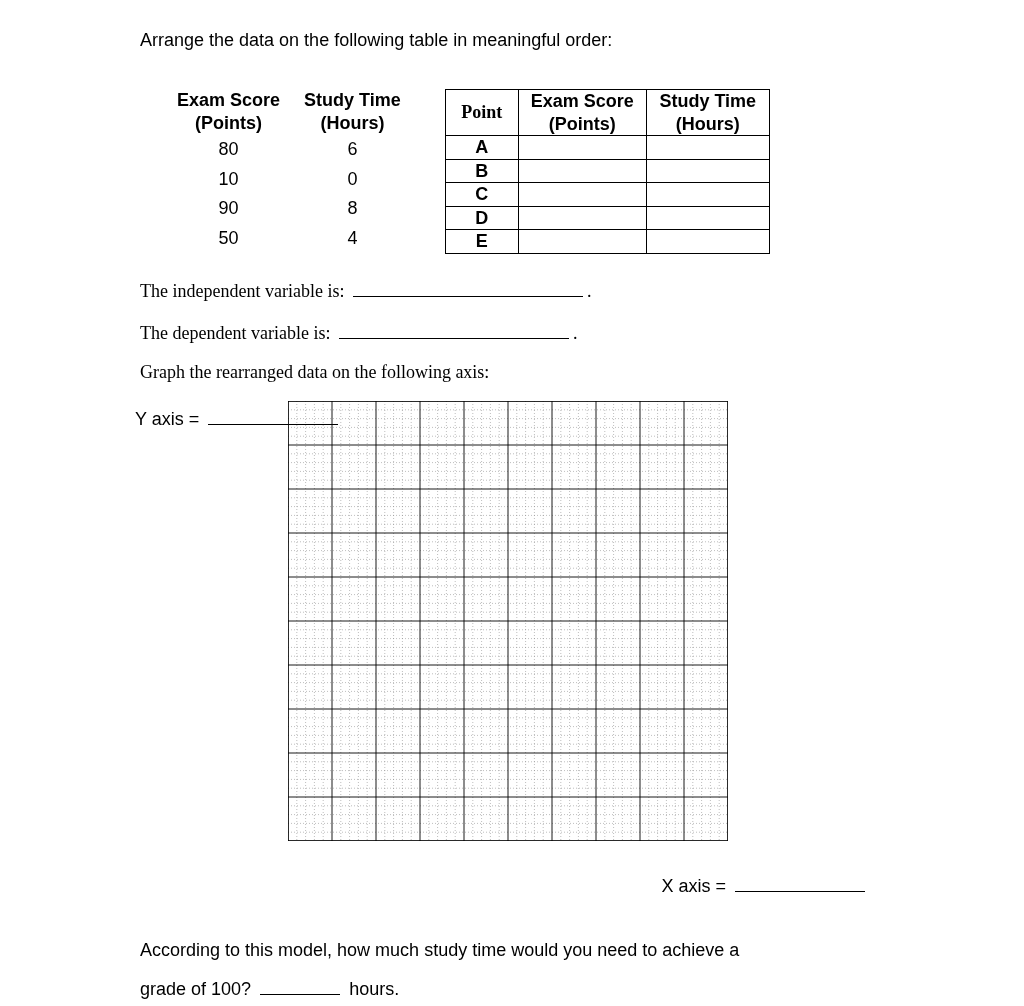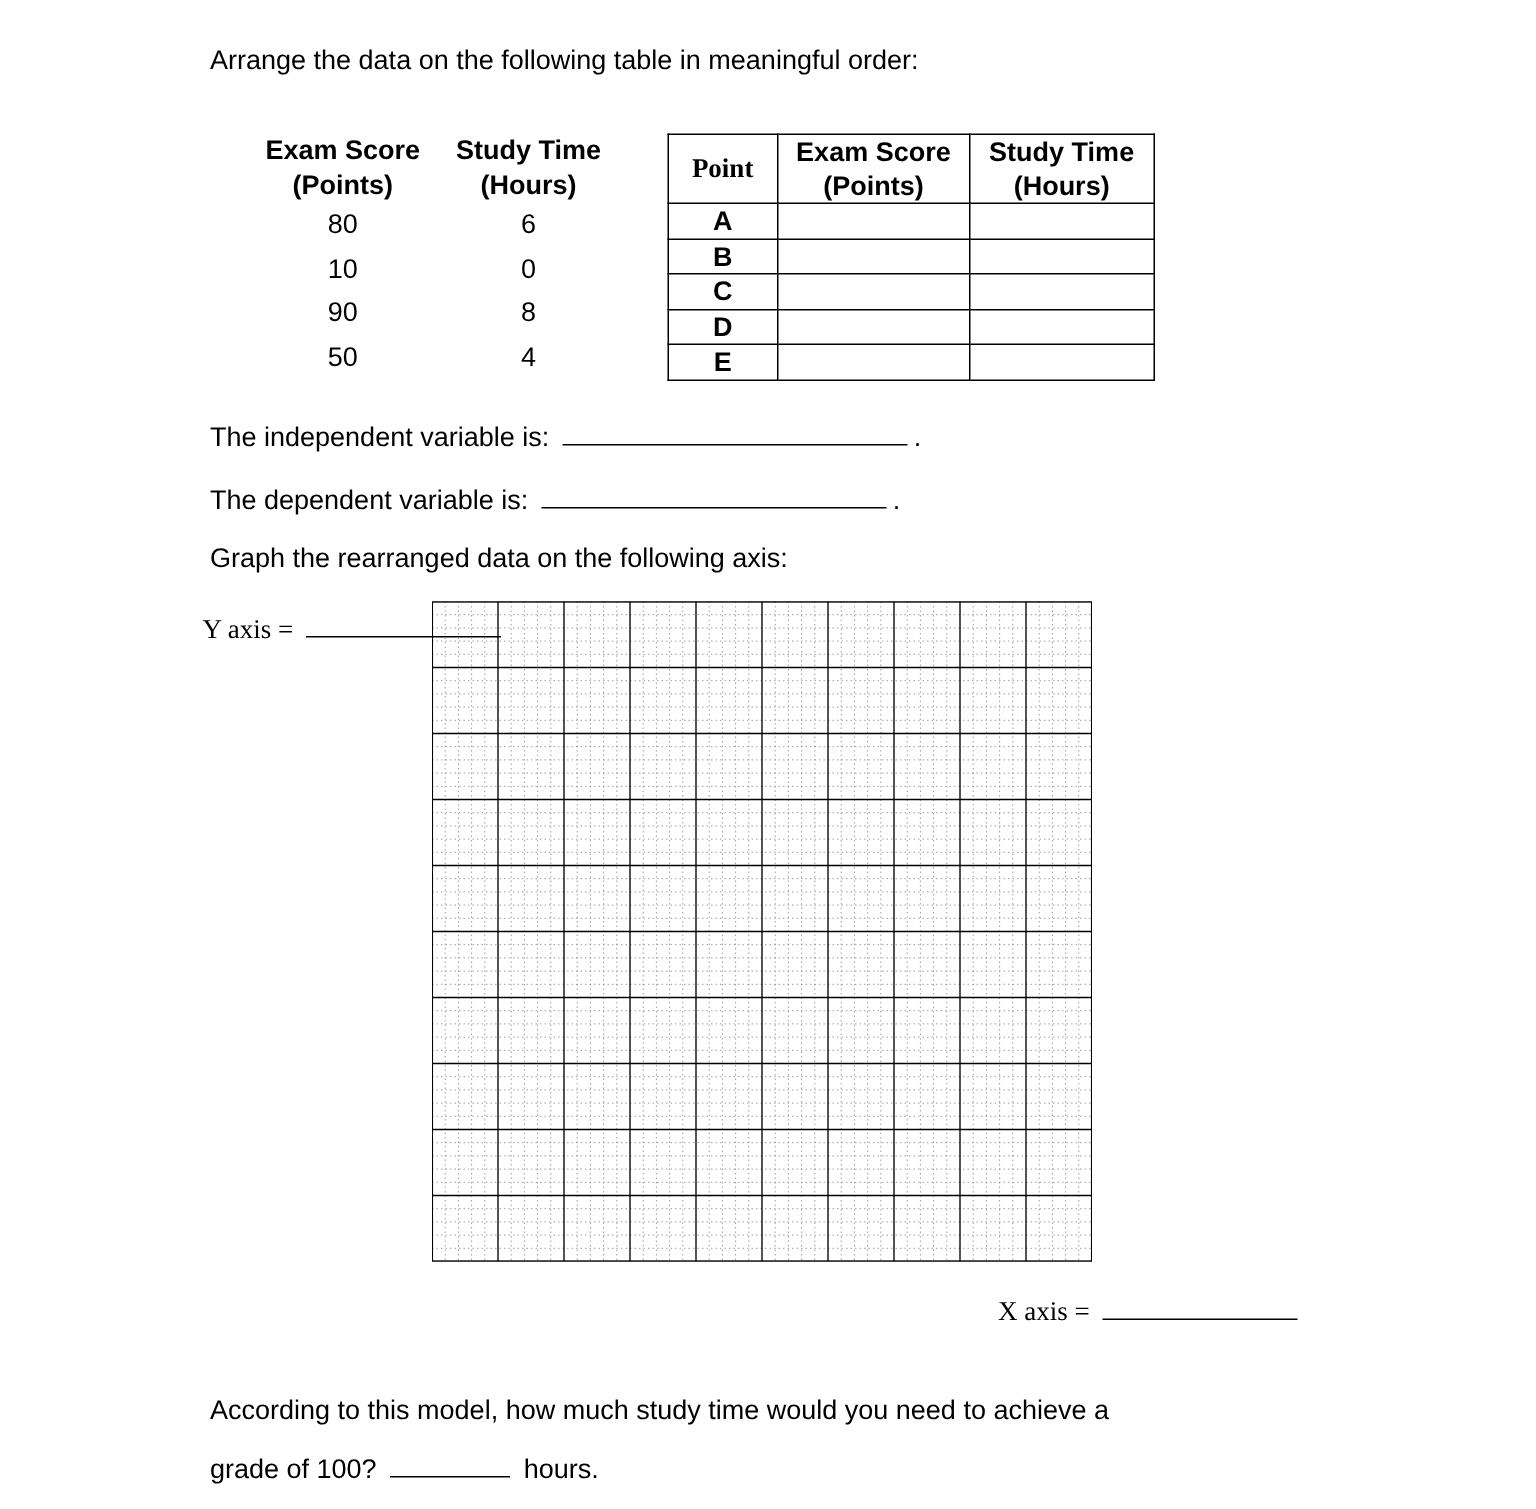--- a/index.html
+++ b/index.html
@@ -50,47 +50,47 @@
     line-height: 1.25;
     height: 22px;
   }
   .bordered-table th.point { min-width: 60px; font-family: Liberation Serif, serif; }
   .bordered-table th.escore { min-width: 115px; }
   .bordered-table th.stime  { min-width: 110px; }
   .bordered-table td.pt { font-weight: bold; }
 
   .line {
     margin-bottom: 18px;
+    font-family: Liberation Serif, serif;
   }
   .blank {
     display: inline-block;
     border-bottom: 1px solid #000;
     height: 1em;
     vertical-align: baseline;
     margin: 0 4px;
   }
   .blank.long { width: 230px; }
   .blank.med  { width: 130px; }
   .blank.short{ width: 80px; }
 
   .grid-area {
     position: relative;
     height: 500px;
-    margin-bottom: 20px;
-    font-family: Liberation Serif, serif;
+    margin-bottom: 30px;
   }
   .yaxis {
     position: absolute;
     left: -5px;
     top: 5px;
   }
   .xaxis {
     position: absolute;
     right: 20px;
-    bottom: 16px;
+    bottom: 4px;
   }
   .grid-svg {
     position: absolute;
     left: 148px;
     top: 0;
   }
   .final {
     line-height: 2.2;
   }
 </style>

